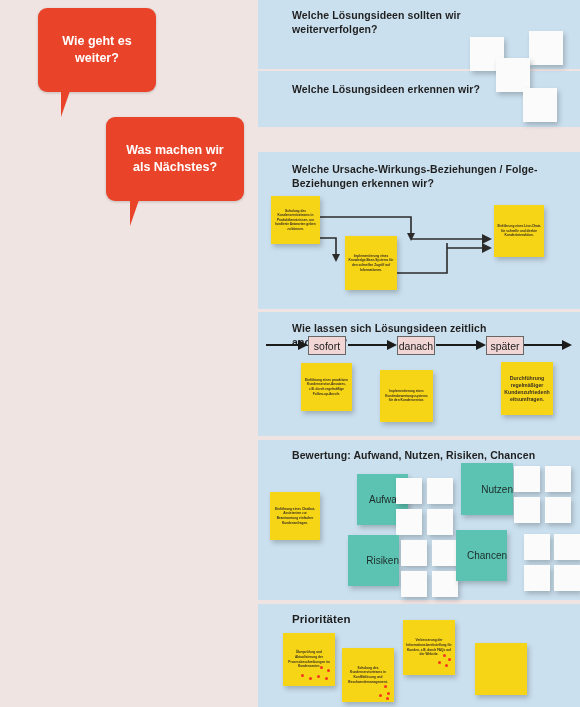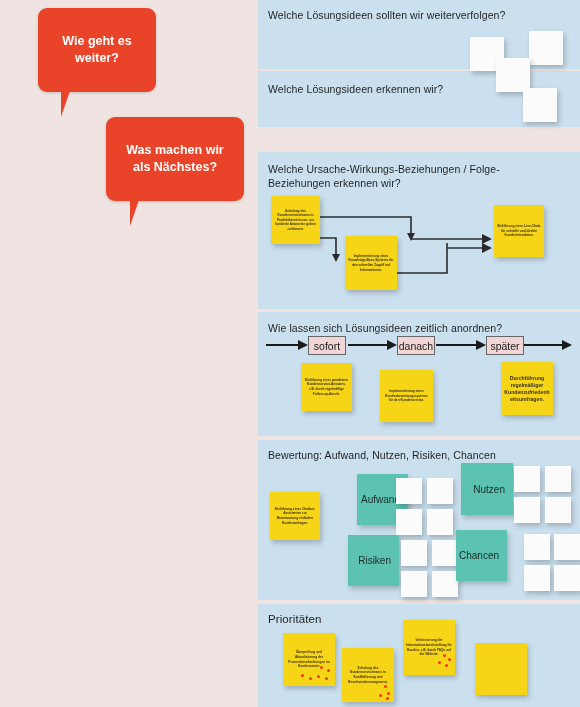--- a/index.html
+++ b/index.html
@@ -39,25 +39,26 @@
 
   
   .panel{
     position:absolute;
     left:258px;width:322px;
     background:#cbe0ef;
     box-sizing:border-box;
   }
   .panel-title{
     position:absolute;
-    font-weight:normal;
+    font-weight:bold;
     font-size:10.5px;
     line-height:14px;
     color:#1f1f1f;
     letter-spacing:.1px;
+    margin-left:24px;
   }
 
   
   .note{
     position:absolute;
     box-sizing:border-box;
     box-shadow:2px 3px 5px rgba(0,0,0,.22);
     display:flex;align-items:center;justify-content:center;
     text-align:center;
     overflow:hidden;
@@ -72,21 +73,21 @@
     word-break:break-word;
   }
   .note.white{background:#fbfbfb;}
   .note.teal{background:#5cc3b2;}
   .note.teal .txt{
     color:#1c2b2a;
     font-size:10px;
     font-weight:400;
     text-align:right;
     width:100%;
-    padding-right:8px;
+    padding-right:0;
     box-sizing:border-box;
   }
 
   
   .svglayer{position:absolute;left:0;top:0;overflow:visible;}
 
   
   .chip{
     position:absolute;
     background:#f2d6d6;

